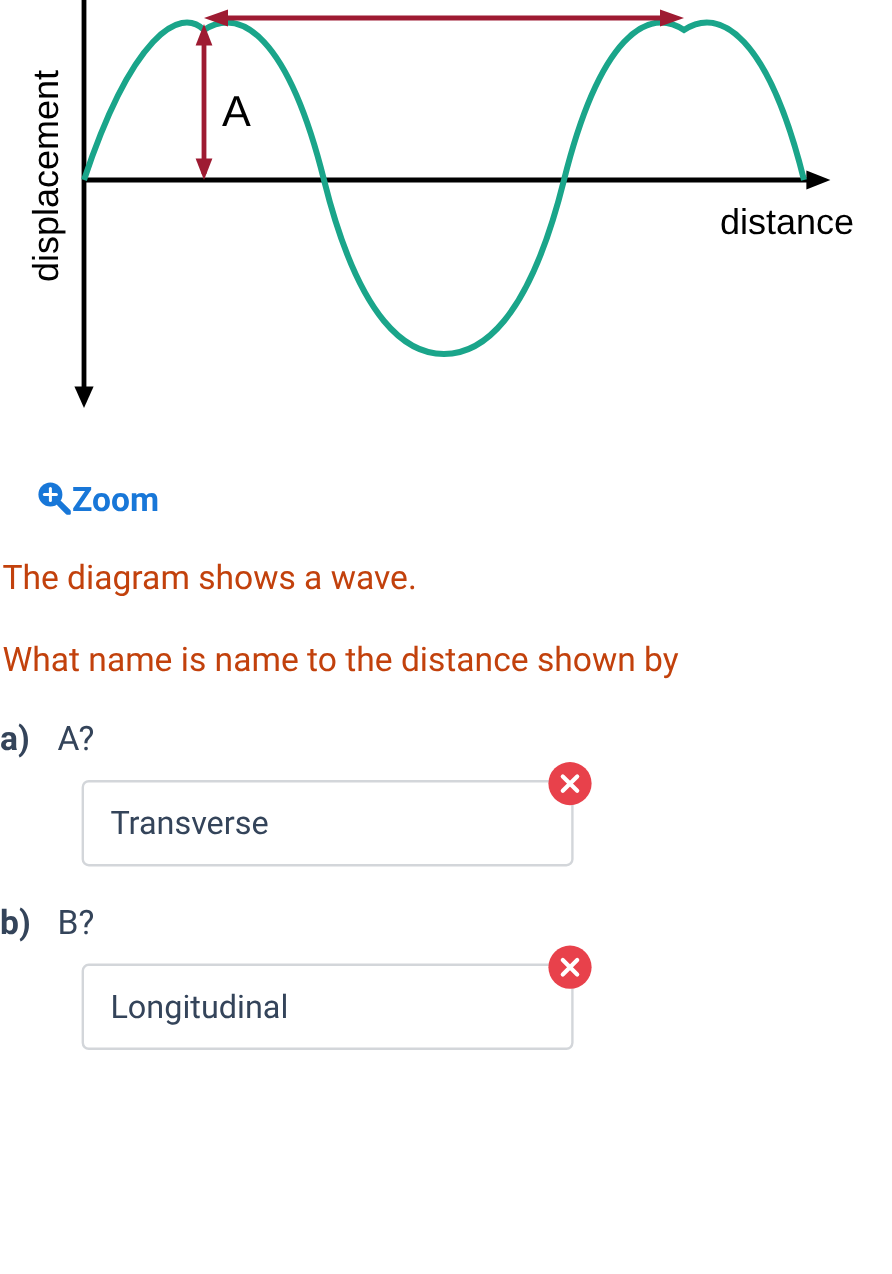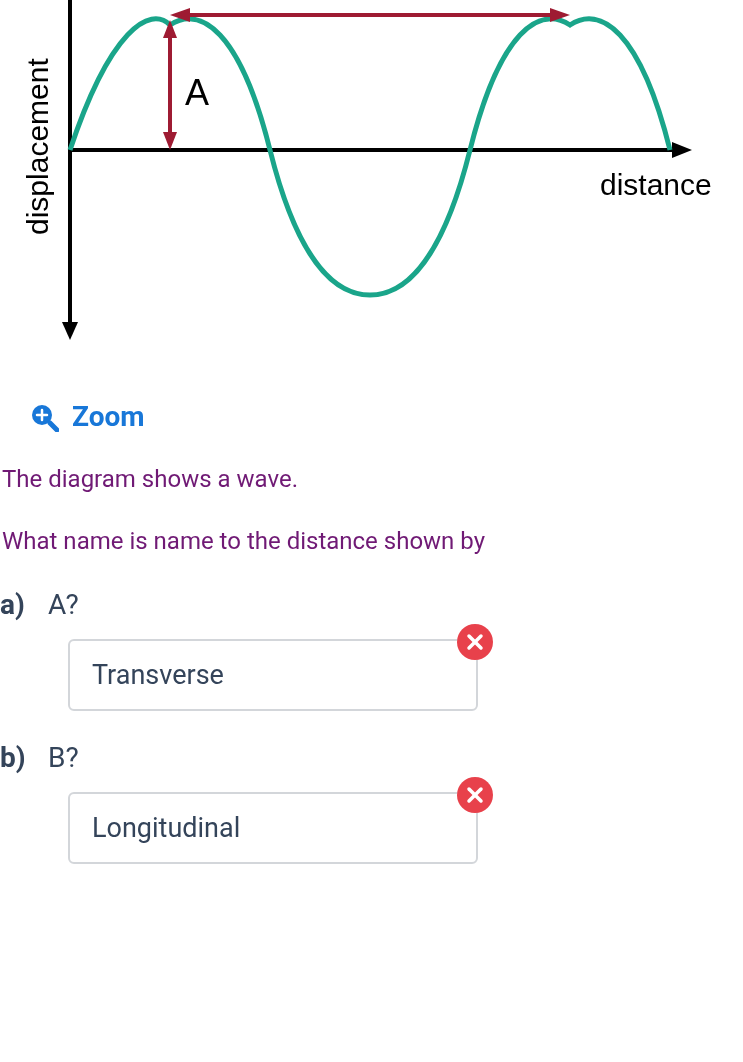--- a/index.html
+++ b/index.html
@@ -12,40 +12,39 @@
     width: 743px;
   }
   .diagram-container {
     position: relative;
     width: 743px;
     height: 360px;
     padding: 0;
   }
   .zoom-row {
     display: flex;
-    align-items: flex-end;
-    gap: 12px;
+    align-items: flex-start;
     margin: 40px 0 30px 30px;
     cursor: pointer;
   }
   .zoom-icon-wrap {
     width: 30px;
     height: 30px;
     display: flex;
     align-items: center;
     justify-content: center;
   }
   .zoom-label {
     color: #1877d8;
     font-weight: 700;
     font-size: 28px;
   }
   .question-text {
-    font-size: 24px;
-    color: #701a75;
+    font-size: 28px;
+    color: #c2410c;
     margin: 20px 0 30px 0;
     padding: 0 2px;
     line-height: 1.35;
   }
   .part-row {
     display: flex;
     align-items: baseline;
     gap: 14px;
     margin: 30px 0 18px 0;
     padding-left: 0;

